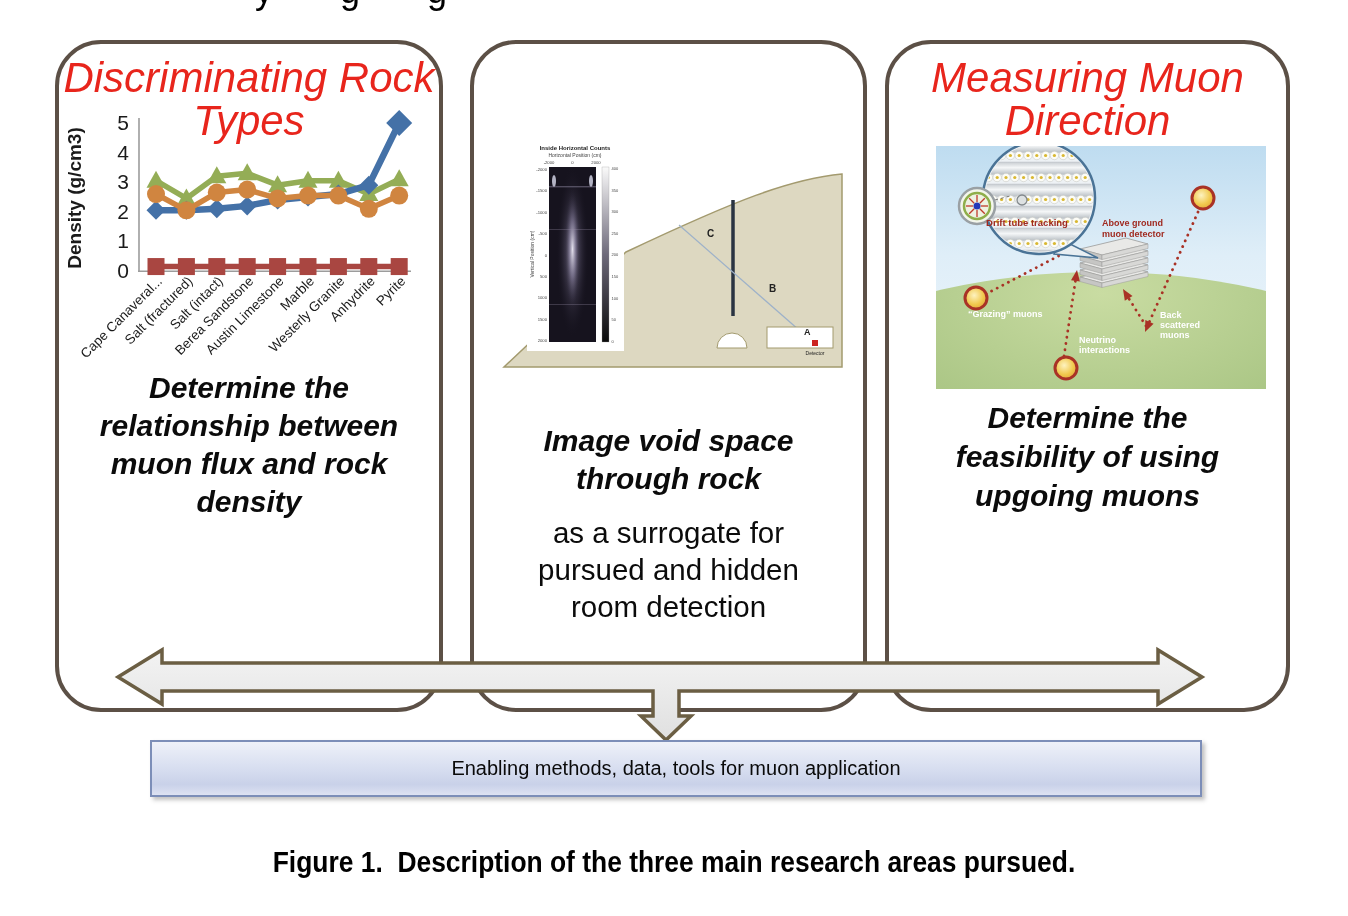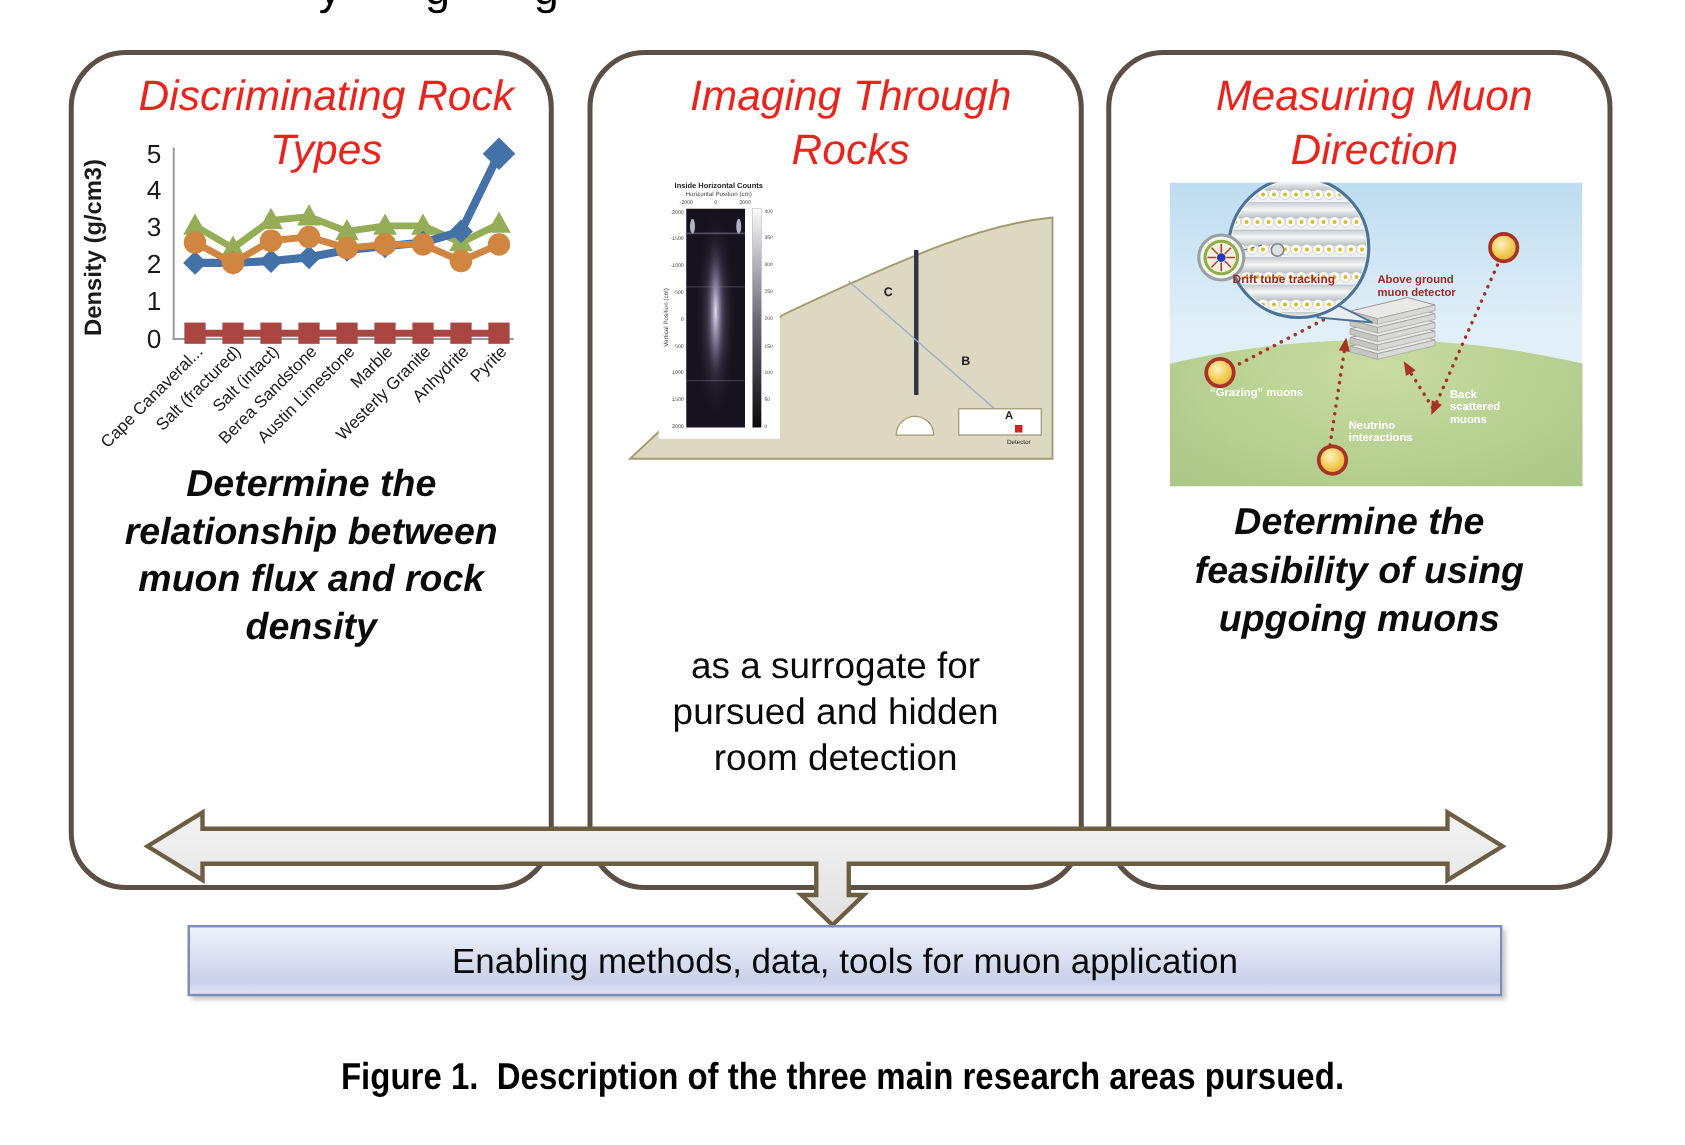--- a/index.html
+++ b/index.html
@@ -4,34 +4,34 @@
 <style>
   html,body{margin:0;padding:0;background:#fff;}
   #stage{position:relative;width:1348px;height:916px;background:#fff;overflow:hidden;
          font-family:"Liberation Sans",sans-serif;color:#111;}
   .panel{position:absolute;top:40px;height:672px;border:4px solid #5c5046;border-radius:46px;
          background:#fff;box-sizing:border-box;}
   #panel-1{left:55px;width:388px;}
   #panel-2{left:470px;width:397px;}
   #panel-3{left:885px;width:405px;}
   .panel-title{position:absolute;top:12px;left:0;width:100%;text-align:center;
-               font-style:italic;font-size:34px;line-height:43px;color:#e8251c;
-               white-space:pre-line;font-weight:500;padding-left:12px;}
+               font-style:italic;font-size:42px;line-height:43px;color:#e8251c;
+               white-space:pre-line;font-weight:500;}
   .goal-bold{position:absolute;left:0;width:100%;text-align:center;font-weight:bold;
              font-style:italic;font-size:30px;line-height:38px;white-space:pre-line;color:#0b0b0b;}
   .goal-detail{position:absolute;left:0;width:100%;text-align:center;font-size:29.5px;
              line-height:37px;white-space:pre-line;color:#0b0b0b;}
   .art{position:absolute;}
   svg text{font-family:"Liberation Sans",sans-serif;}
   #top-crop{position:absolute;left:245px;top:0;width:230px;height:11px;overflow:hidden;}
   #top-crop span{position:absolute;top:-30px;font-size:36px;color:#000;}
   #banner{position:absolute;left:150px;top:740px;width:1052px;height:57px;box-sizing:border-box;
           border:2.5px solid #7c8eb8;background:linear-gradient(#eef1f9, #d5dcef 55%, #c9d1e9 80%, #dde2f2);
           box-shadow:3px 3px 4px rgba(120,120,120,.45);
-          display:flex;align-items:center;justify-content:center;font-size:28px;color:#0a0a0a;}
+          display:flex;align-items:center;justify-content:center;font-size:20px;color:#0a0a0a;}
   #caption{position:absolute;left:0;top:845px;width:1348px;text-align:center;
            font-weight:bold;font-size:30px;color:#000;}
   #caption span{display:inline-block;transform:scaleX(.88);transform-origin:center;white-space:pre;}
   #arrow-overlay{position:absolute;left:0;top:0;pointer-events:none;}
 </style>
 </head>
 <body>
 
 <div id="stage">
 
@@ -104,22 +104,20 @@
         <circle cx="309.79999999999995" cy="102.84" r="9" fill="#d08540"></circle>
         <circle cx="340.2" cy="89.52" r="9" fill="#d08540"></circle>
       </svg>
     <div class="goal-bold" style="top:325px">Determine the
 relationship between
 muon flux and rock
 density</div>
   </section>
 
   <section class="panel" id="panel-2">
-    <div class="panel-title">Imaging Through
-Rocks</div>
     <svg class="art" style="left:10px;top:90px" width="380" height="250" viewBox="0 0 380 250">
       <defs>
         <radialGradient id="glowG" cx="0.5" cy="0.5" r="0.5">
           <stop offset="0%" stop-color="#e9e6f2" stop-opacity="0.95"></stop>
           <stop offset="45%" stop-color="#8f87a8" stop-opacity="0.55"></stop>
           <stop offset="100%" stop-color="#1b1726" stop-opacity="0"></stop>
         </radialGradient>
         <linearGradient id="cbG" x1="0" y1="0" x2="0" y2="1">
           <stop offset="0%" stop-color="#fafafa"></stop>
           <stop offset="50%" stop-color="#6e6a7a"></stop>
@@ -174,20 +172,22 @@
             <text x="127.5" y="79.2" font-size="4" fill="#444">300</text>
             <text x="127.5" y="100.80000000000001" font-size="4" fill="#444">250</text>
             <text x="127.5" y="122.4" font-size="4" fill="#444">200</text>
             <text x="127.5" y="144" font-size="4" fill="#444">150</text>
             <text x="127.5" y="165.60000000000002" font-size="4" fill="#444">100</text>
             <text x="127.5" y="187.20000000000002" font-size="4" fill="#444">50</text>
             <text x="127.5" y="208.8" font-size="4" fill="#444">0</text>
           </g>
       </g>
     </svg>
+    <div class="goal-bold" style="top:378px">Image void space
+through rock</div>
     <div class="goal-detail" style="top:470px">as a surrogate for
 pursued and hidden
 room detection</div>
   </section>
 
   <section class="panel" id="panel-3">
     <div class="panel-title">Measuring Muon
 Direction</div>
     <svg class="art" style="left:47px;top:102px" width="330" height="243" viewBox="0 0 330 243">
       <defs>

